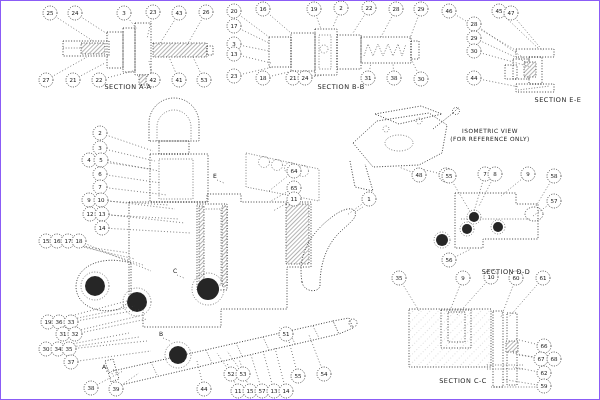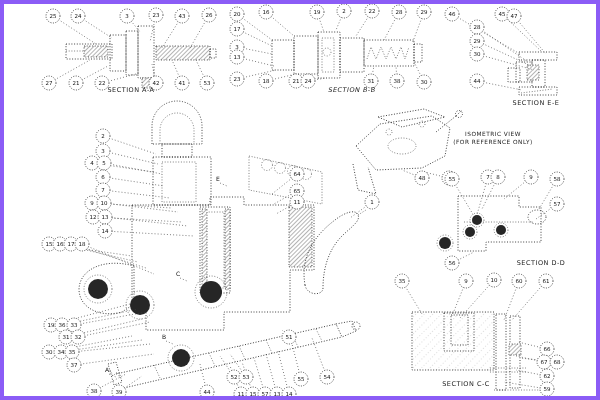--- a/index.html
+++ b/index.html
@@ -1,33 +1,33 @@
 <!DOCTYPE html>
 <html><head>
 <meta charset="utf-8">
 <style>
   html,body{margin:0;padding:0;background:#e8e8e8;}
   .page{position:relative;width:600px;height:400px;background:#ffffff;overflow:hidden;
-        font-family:"DejaVu Sans",sans-serif;border:4px solid #8b5cf6;box-sizing:border-box;}
+        font-family:"DejaVu Sans",sans-serif;border:1px solid #8b5cf6;box-sizing:border-box;}
   svg{position:absolute;left:0;top:0;}
   .dash{fill:none;stroke:#2a2a2a;stroke-width:0.9;stroke-dasharray:1 1.7;}
   .thin{fill:none;stroke:#2a2a2a;stroke-width:0.6;stroke-dasharray:1 1.7;}
   .hatch{fill:url(#hatchp);stroke:#2a2a2a;stroke-width:0.8;stroke-dasharray:1 1.7;}
   .dots{fill:url(#dotsp);stroke:#2a2a2a;stroke-width:0.9;stroke-dasharray:1 1.7;}
   .ink{fill:#262626;stroke:none;}
   .leader{stroke:#3a3a3a;stroke-width:0.65;stroke-dasharray:1 2.1;fill:none;}
   .balloon{fill:#ffffff;stroke:#2a2a2a;stroke-width:0.85;stroke-dasharray:1 1.5;}
   .bnum{font:5.5px "DejaVu Sans",sans-serif;text-anchor:middle;fill:#111111;}
   .mark{font:6px "DejaVu Sans",sans-serif;fill:#111111;}
   .view-label{position:absolute;transform:translateX(-50%);font:6.5px/1 "DejaVu Sans",sans-serif;
               letter-spacing:0.5px;color:#222222;white-space:nowrap;}
   .lbl-aa{left:127px;top:83px;}
-  .lbl-bb{left:348px;top:83px;font-style:italic;}
-  .lbl-ee{left:532px;top:96px;}
-  .lbl-dd{left:505px;top:256px;margin-left:32px;}
+  .lbl-bb{left:340px;top:83px;}
+  .lbl-ee{left:557px;top:96px;}
+  .lbl-dd{left:505px;top:268px;}
   .lbl-cc{left:462px;top:377px;}
   .note1{left:489px;top:128px;font-size:5.8px;}
   .note2{left:489px;top:136px;font-size:5.8px;}
 </style>
 </head>
 <body>
 
 <div class="page">
   <svg id="svg" width="600" height="400" viewBox="0 0 600 400">
     <defs>

